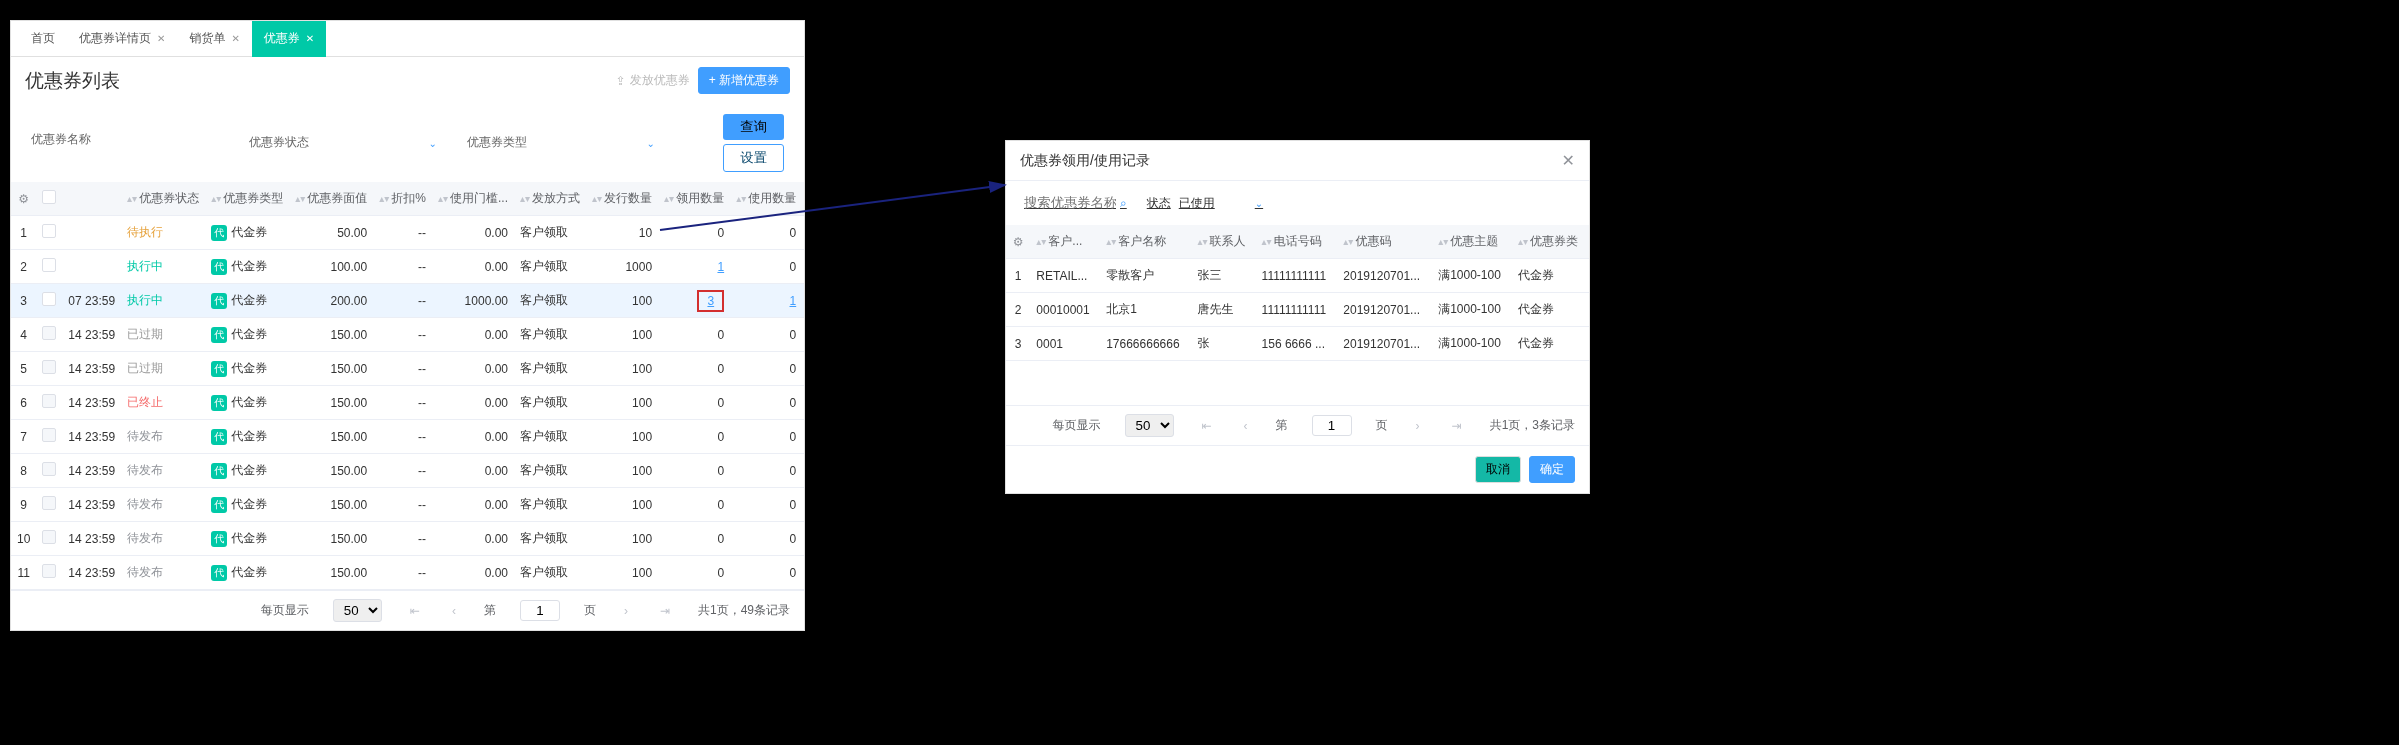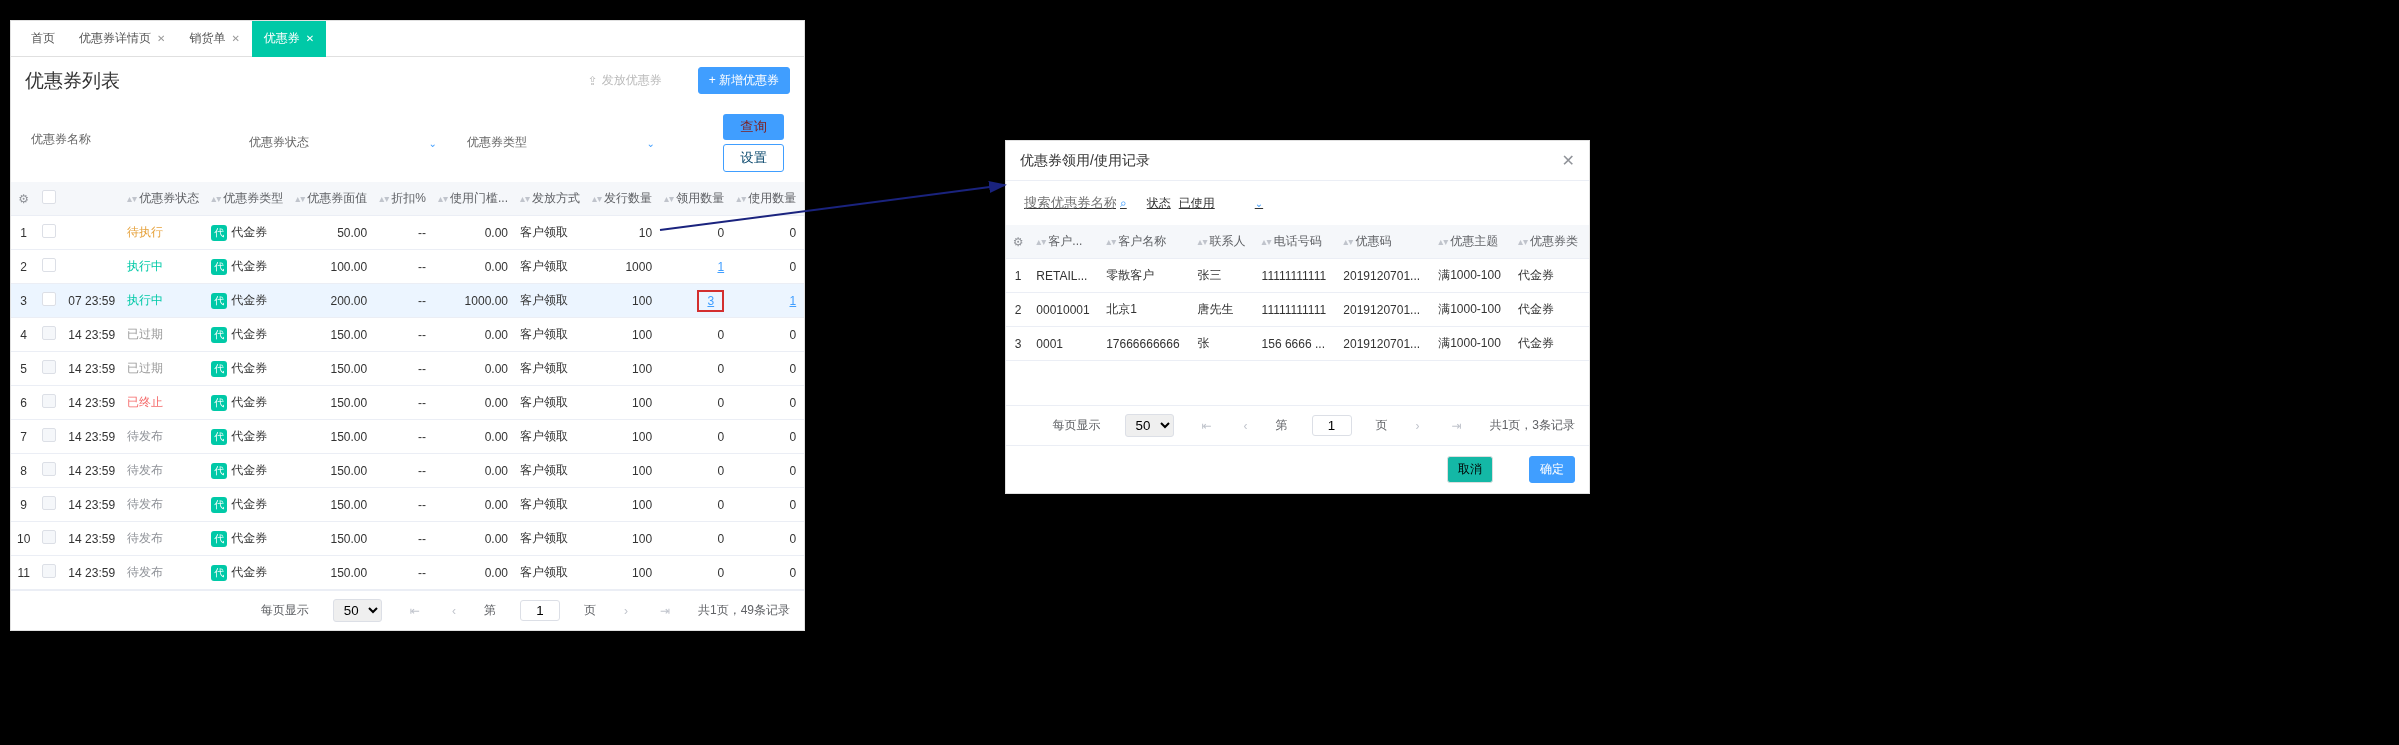--- a/index.html
+++ b/index.html
@@ -14,31 +14,31 @@
 .tab { padding: 0 12px; height: 36px; display: flex; align-items: center; cursor: pointer; color: #555; gap: 6px; }
 .tab.active { background: #00c9a7; color: #fff; }
 .tab-close { font-size: 10px; color: #999; }
 .tab.active .tab-close { color: #fff; }
 
 
 .title-bar { display: flex; justify-content: space-between; align-items: center; padding: 10px 14px; }
 .title { font-size: 19px; font-weight: 500; }
 .title-actions { display: flex; gap: 8px; align-items: center; }
 .btn { padding: 4px 10px; border-radius: 3px; border: 1px solid #ddd; background: #14b8a6; cursor: pointer; font-size: 12px; }
-.btn-primary { background: #409eff; color: #fff; border-color: #409eff; margin-left: 28px; }
+.btn-primary { background: #409eff; color: #fff; border-color: #409eff; }
 .btn-disabled { color: #bbb; display: flex; align-items: center; gap: 4px; }
 
 
 .filter-bar { display: flex; padding: 10px 20px; gap: 30px; align-items: center; }
 .filter-item { display: flex; gap: 8px; }
 .filter-label { color: #666; }
 .filter-input { border: none; border-bottom: 1px solid transparent; padding: 4px 0; width: 120px; }
 .filter-select { border: none; width: 120px; padding: 4px 0; display: flex; justify-content: space-between; align-items: center; color: #999; cursor: pointer; }
 .filter-actions { margin-left: auto; display: flex; flex-direction: column; gap: 4px; }
-.btn-search { background: #409eff; color: #7f1d1d; border: none; padding: 4px 16px; border-radius: 3px; cursor: pointer; }
+.btn-search { background: #409eff; color: #000000; border: none; padding: 4px 16px; border-radius: 3px; cursor: pointer; }
 .btn-settings { border: 1px solid #409eff; color: #0c4a6e; background: #fff; padding: 4px 16px; border-radius: 3px; cursor: pointer; }
 
 
 .table-wrap { overflow-x: auto; }
 table { width: 100%; border-collapse: collapse; }
 th { background: #f5f7fa; padding: 8px 6px; text-align: left; font-weight: 500; color: #606266; border-bottom: 1px solid #ebeef5; font-size: 12px; white-space: nowrap; }
 td { padding: 8px 6px; border-bottom: 1px solid #ebeef5; white-space: nowrap; font-size: 12px; }
 th.right, td.right { text-align: right; }
 th.center, td.center { text-align: center; }
 tr.highlighted { background: #ecf5ff; }

